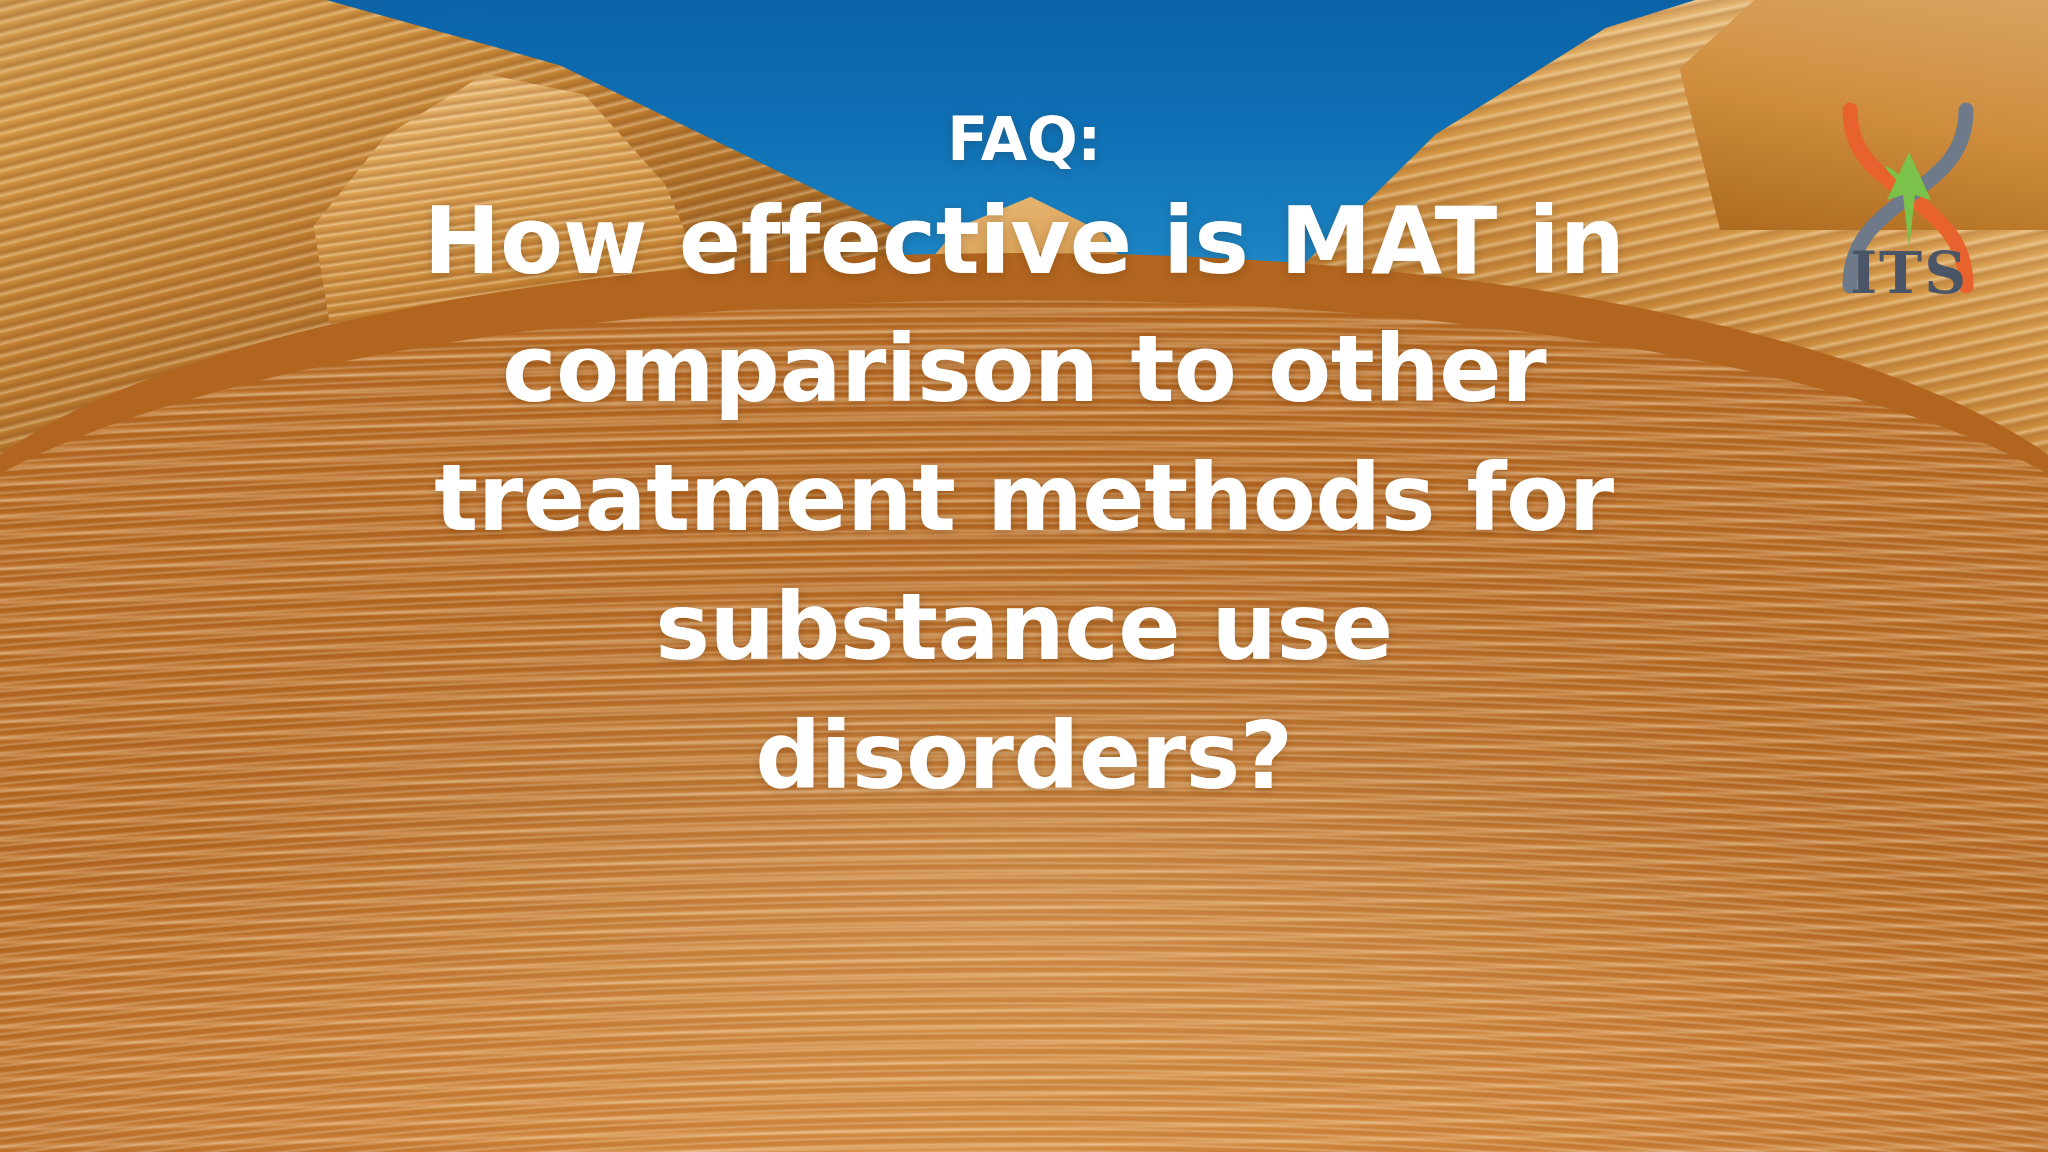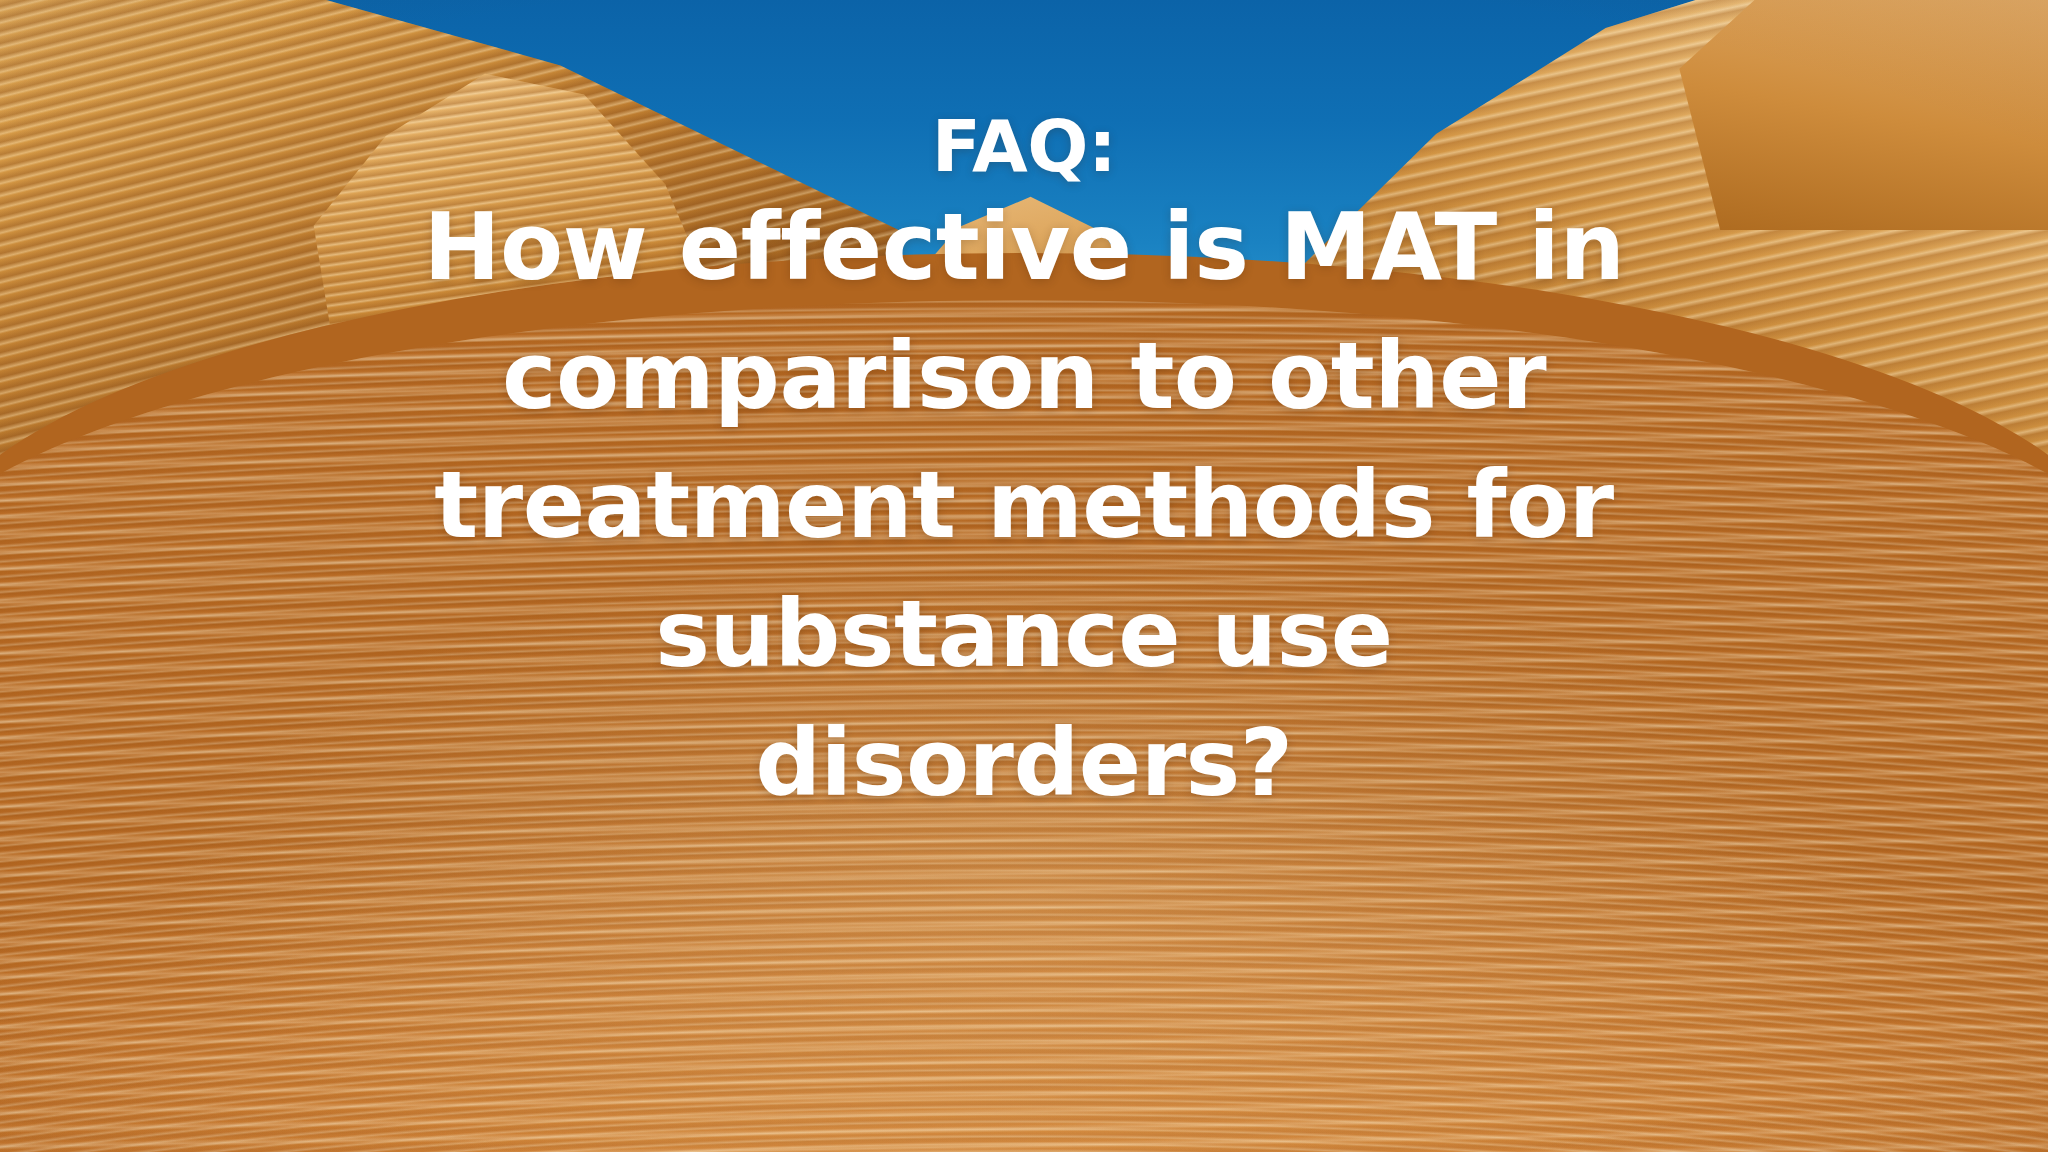--- a/index.html
+++ b/index.html
@@ -190,22 +190,23 @@
     width: 100%;
     text-align: center;
     color: #FFFFFF;
     font-weight: 800;
     letter-spacing: -0.5px;
     text-shadow: 0 2px 10px rgba(60,28,6,0.22);
     z-index: 5;
   }
   .faq-label {
     display: block;
-    font-size: 72px;
+    font-size: 60px;
     line-height: 1.06;
+    margin-bottom: 6px;
   }
   .question {
     display: block;
     font-size: 92px;
     line-height: 1.40;
     max-width: 1260px;
     margin: 0 auto;
     text-align: center;
   }
 
@@ -251,14 +252,26 @@
     <div class="bowl"></div>
     <div class="strata"></div>
     <div class="bloom"></div>
   </div>
 
   <div class="headline">
     <span class="faq-label">FAQ:</span>
     <span class="question">How effective is MAT in comparison to other treatment methods for substance use disorders?</span>
   </div>
 
+  <div class="logo">
+    <svg viewBox="0 0 190 206">
+
+      <path d="M36 14 C 36 62, 70 80, 95 100 C 120 120, 152 140, 152 190" fill="none" stroke="#E8622D" stroke-width="15" stroke-linecap="round"></path>
+
+      <path d="M152 14 C 152 62, 120 80, 95 100 C 70 120, 36 140, 36 190" fill="none" stroke="#6E7A8A" stroke-width="15" stroke-linecap="round"></path>
+
+      <path d="M95 56 L 117 104 L 101 99 L 95 152 L 89 99 L 73 104 Z" fill="#7CC24A"></path>
+      <path d="M70 70 C 80 72, 88 80, 91 92 C 84 86, 76 78, 70 70 Z" fill="#7CC24A"></path>
+    </svg>
+    <span class="logo-word">ITS</span>
+  </div>
 
 </div>
 
 </body></html>

